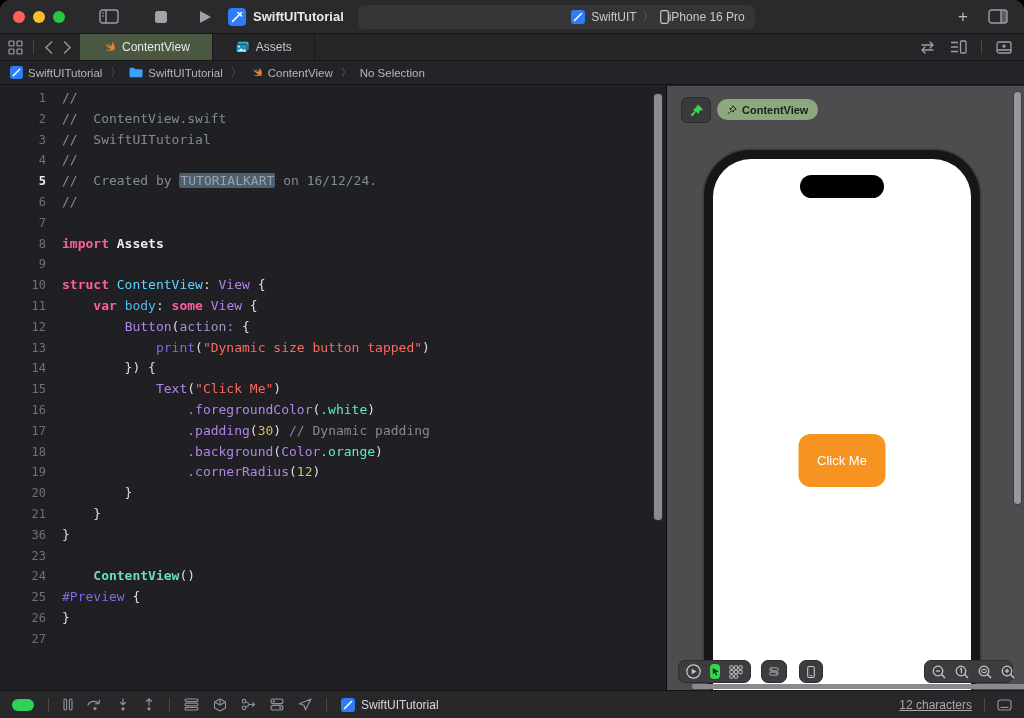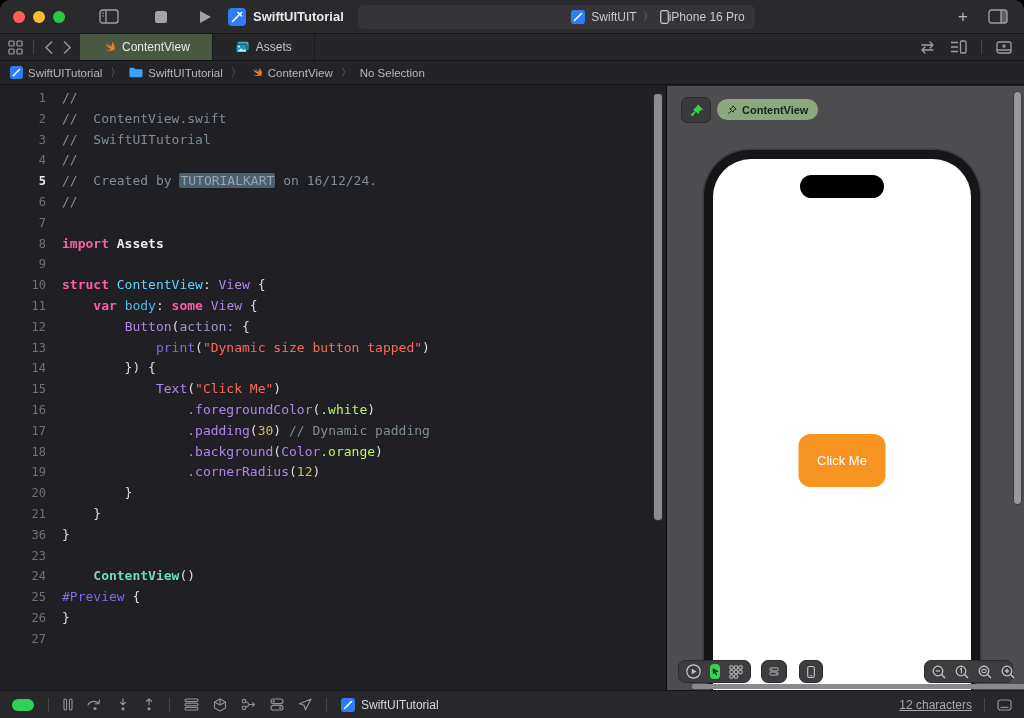--- a/index.html
+++ b/index.html
@@ -30,21 +30,21 @@
   .codewrap{position:absolute;left:0;top:2px;display:flex;font-family:"DejaVu Sans Mono","Liberation Mono",monospace;font-size:13px;line-height:20.8px;}
   .gutter{width:46px;text-align:right;color:#6e7277;font-size:12px;flex-shrink:0;}
   .gutter .ln{height:20.8px;line-height:20.8px;padding-right:0;}
   .gutter .ln.cur{color:#ececee;font-weight:700;}
   .code{margin-left:16px;}
   .cl{height:20.8px;white-space:pre;}
   .c-pl{color:#dfdfe1}.c-plb{color:#ececee;font-weight:700}
   .c-cm{color:#7f8c98}.c-kw{color:#fc5fa3;font-weight:700}
   .c-str{color:#fc6a5d}.c-num{color:#d0bf69}
   .c-ty{color:#5dd8ff}.c-prop{color:#4eb8ea}
-  .c-sdk{color:#b185e8}.c-mem{color:#bef264}
+  .c-sdk{color:#b185e8}.c-mem{color:#5eead4}
   .c-fn{color:#8368e6}.c-arg{color:#a096c8}
   .c-mint{color:#6bdfbf;font-weight:600}
   .c-hl{color:#96a4b2;background:#4d5e6d;border-radius:2px;padding:0 1px;}
   .ed-scroll{position:absolute;left:653px;top:7px;width:8px;height:426px;border-radius:4px;background:#8b8b90;border:1px solid #2a2a2e;}
   
   .preview{position:absolute;left:666px;top:86px;width:358px;height:604px;background:#4d4d4f;border-left:1px solid #0c0c0d;overflow:hidden;}
   .pin-btn{position:absolute;left:14px;top:11px;width:28px;height:24px;background:#3a3a3c;border:1px solid #2c2c2e;border-radius:6px;display:flex;align-items:center;justify-content:center;}
   .pv-pill{position:absolute;left:50px;top:13px;height:21px;background:#8ca87e;border-radius:11px;display:flex;align-items:center;gap:5px;padding:0 10px;font-size:11px;color:#16231a;font-weight:600;}
   .phone{position:absolute;left:37px;top:64px;width:276px;height:560px;background:#161618;border-radius:46px;box-shadow:0 0 0 1.5px #3c3c3e;}
   .screen{position:absolute;left:9px;top:9px;right:9px;bottom:-10px;background:#fff;border-radius:38px 38px 0 0;}

